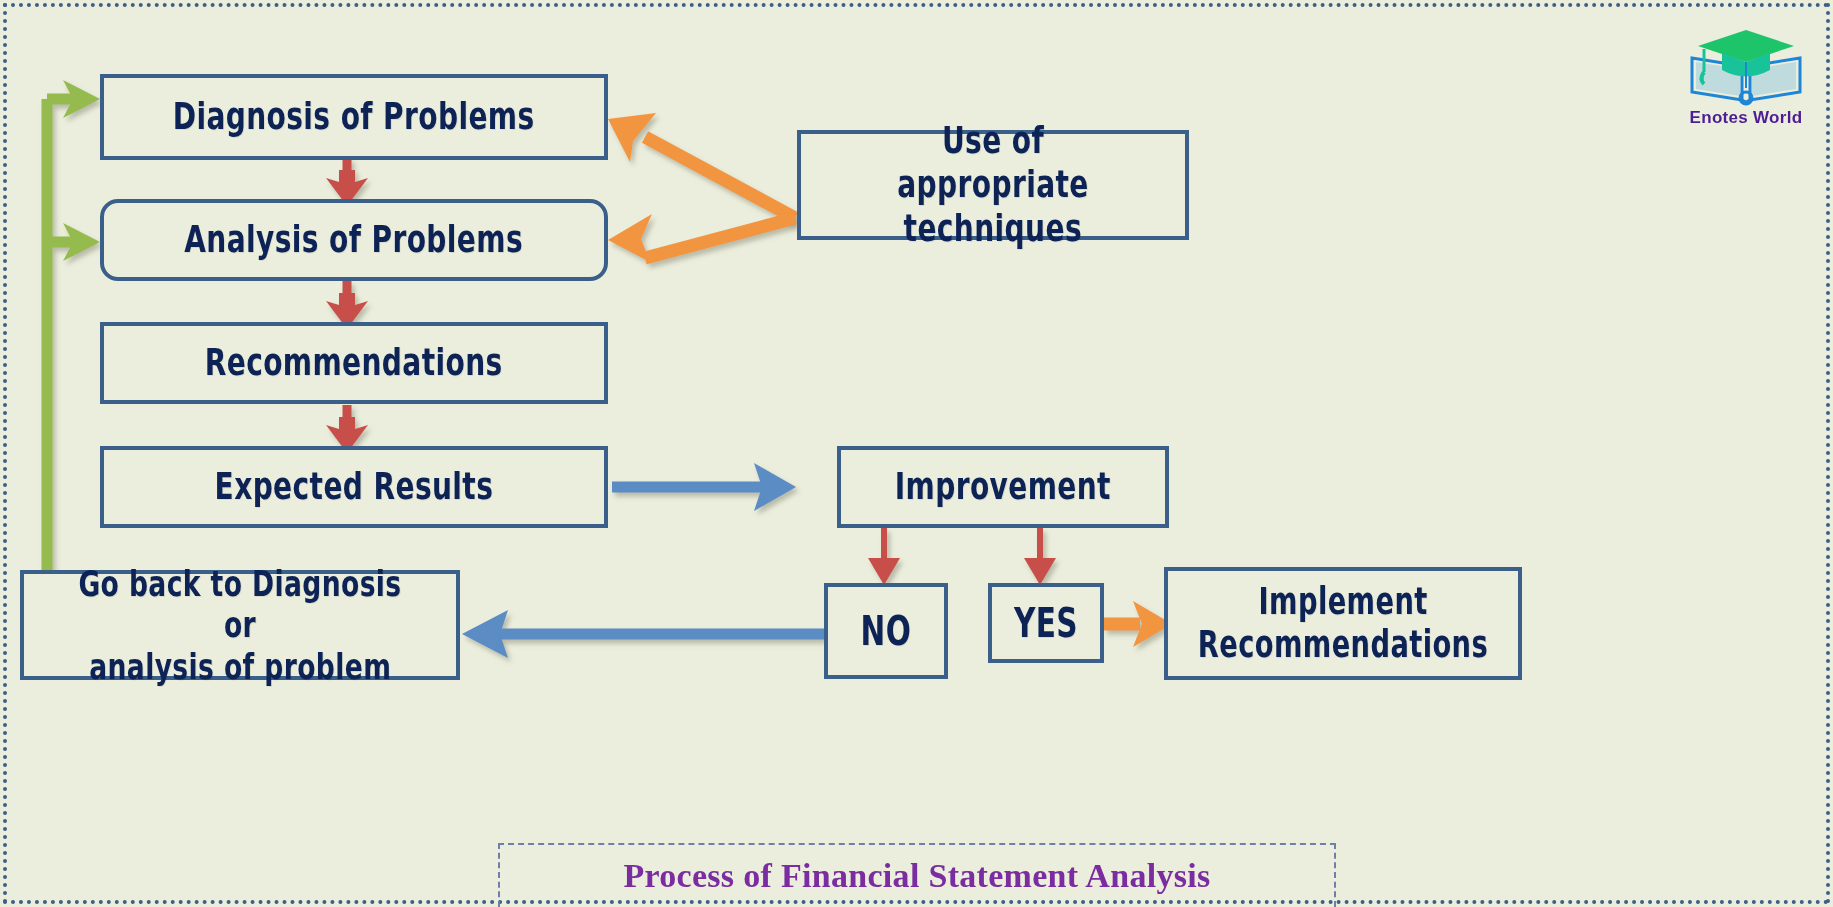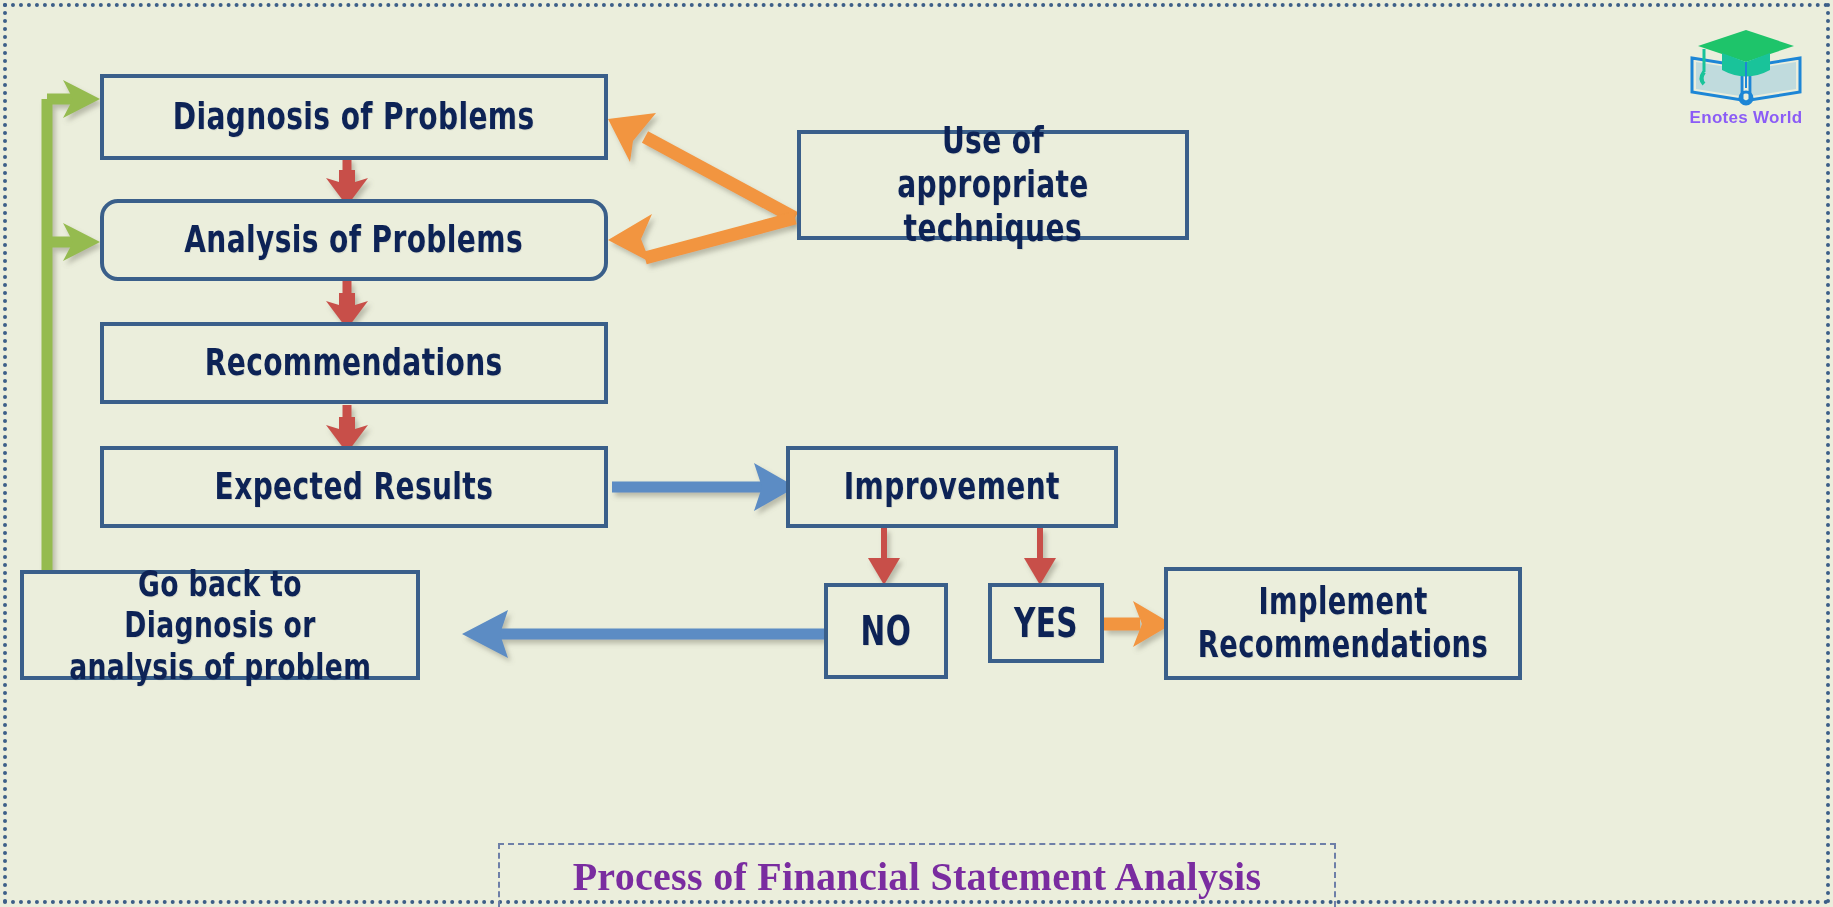--- a/index.html
+++ b/index.html
@@ -58,41 +58,41 @@
   #logo {
     position: absolute;
     left: 1682px; top: 28px;
     width: 128px; height: 100px;
     text-align: center;
   }
   #logo .logo-label {
     font-family: "Liberation Sans", sans-serif;
     font-weight: bold;
     font-size: 17px;
-    color: #8b5cf6;
+    color: #4c1d95;
     letter-spacing: 0.3px;
     margin-top: -2px;
   }
 
   
   #caption {
     position: absolute;
     left: 498px; top: 843px;
     width: 838px; height: 64px;
     box-sizing: border-box;
     border: 2px dashed #6e7fa8;
     border-bottom: none;
     display: flex;
     align-items: center;
     justify-content: center;
   }
   #caption .caption-text {
     font-family: "Liberation Serif", "DejaVu Serif", serif;
     font-weight: bold;
-    font-size: 40px;
+    font-size: 34px;
     color: #7a2ca0;
     letter-spacing: 0.3px;
     white-space: nowrap;
   }
 </style>
 </head>
 <body>
 
 <div id="canvas">
 
@@ -175,31 +175,31 @@
   </div>
 
   <div class="pbox" style="left:100px; top:322px; width:508px; height:82px; font-size:38px;">
     <span>Recommendations</span>
   </div>
 
   <div class="pbox" style="left:100px; top:446px; width:508px; height:82px; font-size:38px;">
     <span>Expected Results</span>
   </div>
 
-  <div class="pbox" style="left:20px; top:570px; width:400px; height:110px; font-size:36px; flex-direction:column;">
+  <div class="pbox" style="left:20px; top:570px; width:440px; height:110px; font-size:36px; flex-direction:column;">
     <span>Go back to Diagnosis or</span>
     <span>analysis of problem</span>
   </div>
 
   <div class="pbox" style="left:797px; top:130px; width:392px; height:110px; font-size:38px; flex-direction:column;">
     <span>Use of appropriate</span>
     <span>techniques</span>
   </div>
 
-  <div class="pbox" style="left:786px; top:446px; width:332px; height:82px; font-size:38px;">
+  <div class="pbox" style="left:837px; top:446px; width:332px; height:82px; font-size:38px;">
     <span>Improvement</span>
   </div>
 
   <div class="pbox" style="left:824px; top:583px; width:124px; height:96px; font-size:40px;">
     <span>NO</span>
   </div>
 
   <div class="pbox" style="left:988px; top:583px; width:116px; height:80px; font-size:40px;">
     <span>YES</span>
   </div>

